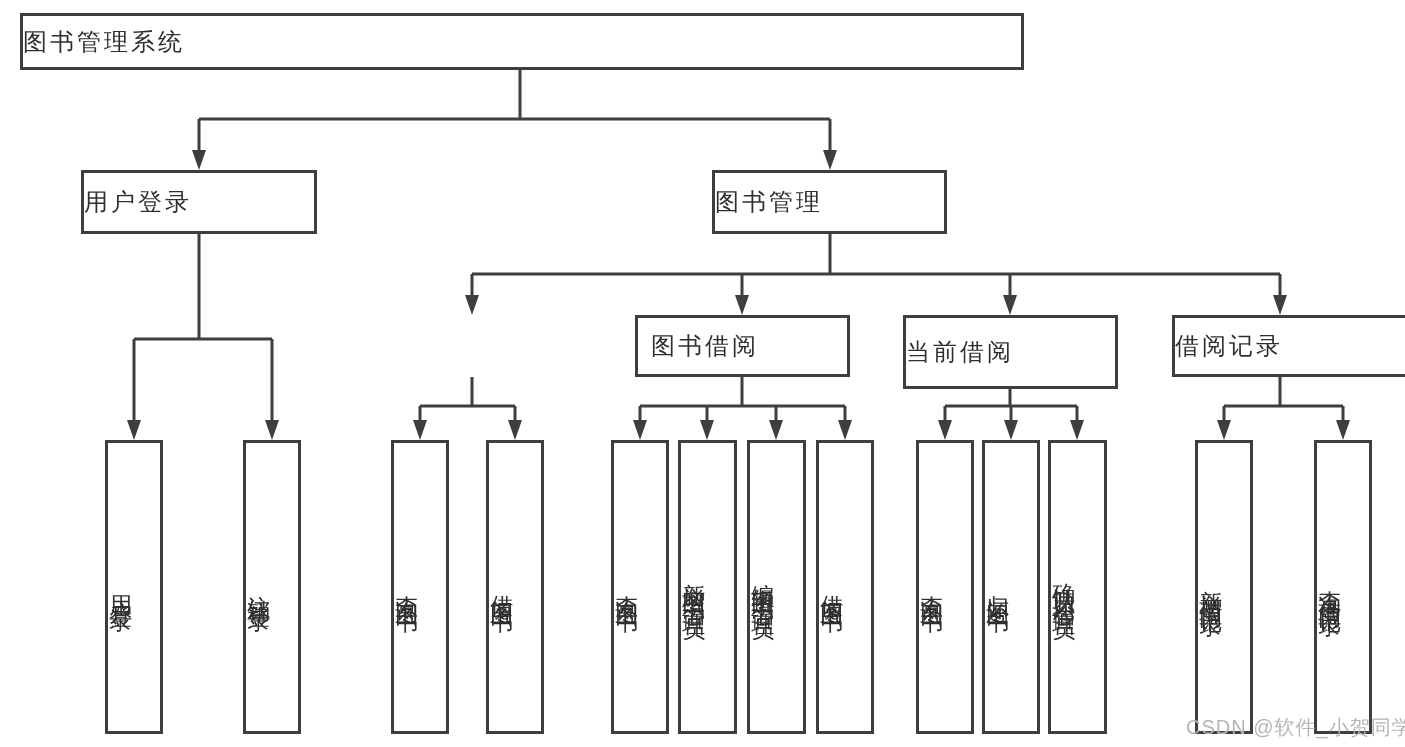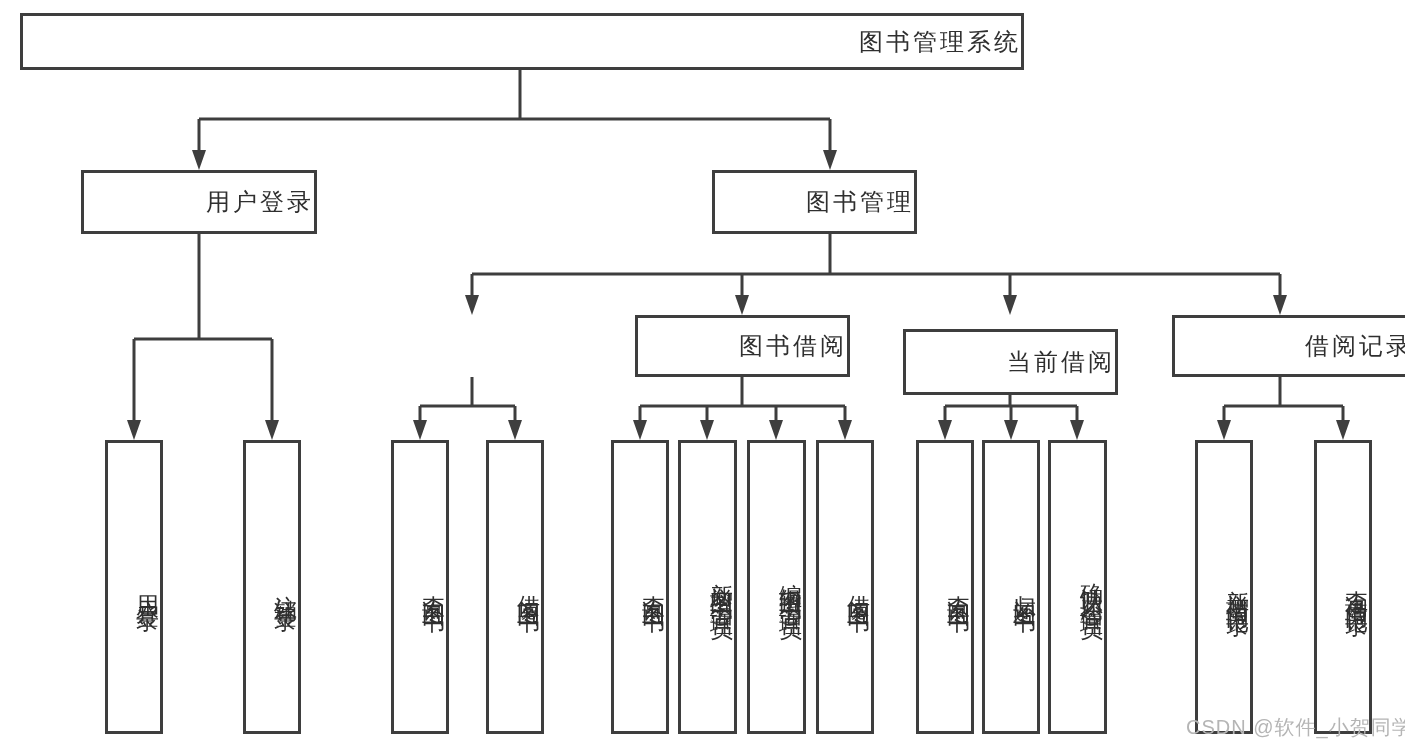--- a/index.html
+++ b/index.html
@@ -17,21 +17,21 @@
     position: absolute;
     left: 0; top: 0;
     color: var(--line, #3e3e3e);
   }
   .box {
     position: absolute;
     border: 3px solid var(--line, #3e3e3e);
     background: #ffffff;
     display: flex;
     align-items: center;
-    justify-content: flex-end;
+    justify-content: flex-start;
   }
   .hbox span {
     font-size: 24px;
     letter-spacing: 3px;
     white-space: nowrap;
     color: var(--text, #2f2f2f);
   }
   .vbox span {
     writing-mode: vertical-rl;
     font-size: 23px;
@@ -87,28 +87,28 @@
     </g>
   </svg>
 
   <div class="box hbox" style="left:20px; top:13px; width:1004px; height:57px;">
     <span>图书管理系统</span>
   </div>
 
   <div class="box hbox" style="left:81px; top:170px; width:236px; height:64px;">
     <span>用户登录</span>
   </div>
-  <div class="box hbox" style="left:712px; top:170px; width:205px; height:64px;">
+  <div class="box hbox" style="left:712px; top:170px; width:235px; height:64px;">
     <span>图书管理</span>
   </div>
 
   <div class="box hbox" style="left:635px; top:315px; width:215px; height:62px;padding-left:13px;">
     <span>图书借阅</span>
   </div>
-  <div class="box hbox" style="left:903px; top:315px; width:215px; height:66px;margin-top:14px;">
+  <div class="box hbox" style="left:903px; top:315px; width:215px; height:74px;">
     <span>当前借阅</span>
   </div>
   <div class="box hbox" style="left:1172px; top:315px; width:244px; height:62px;">
     <span>借阅记录</span>
   </div>
 
   <div class="box vbox" style="left:105px; top:440px; width:58px; height:294px;">
     <span>用户登录</span>
   </div>
   <div class="box vbox" style="left:243px; top:440px; width:58px; height:294px;">

